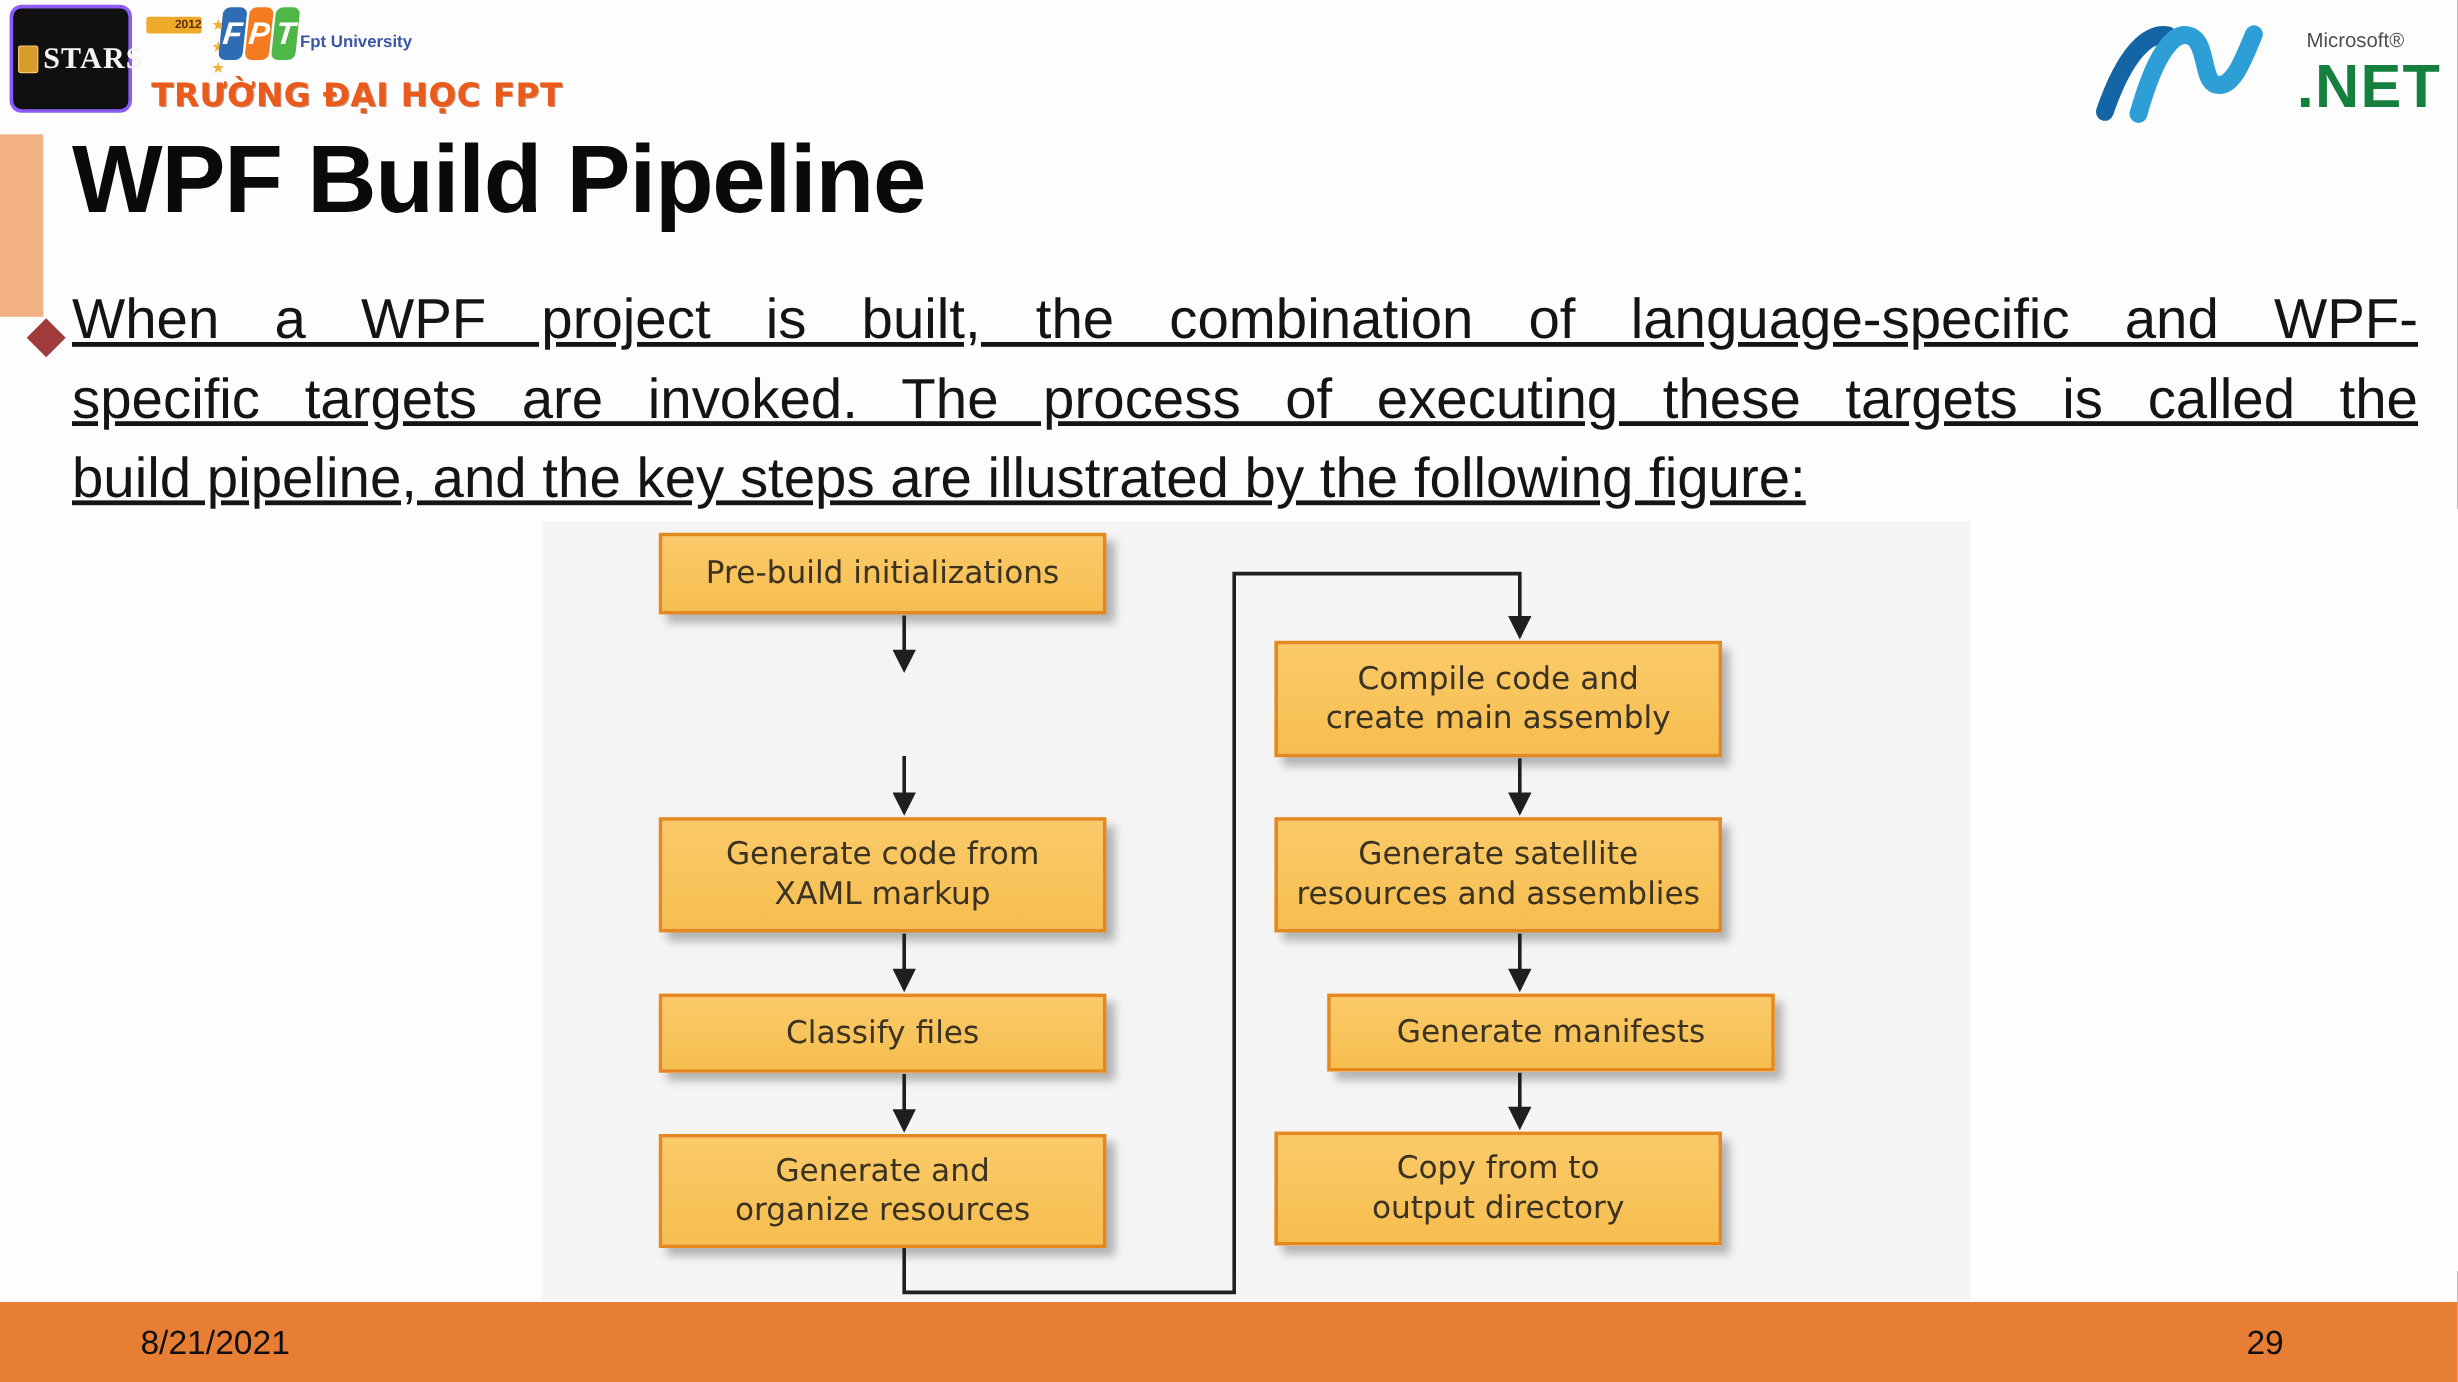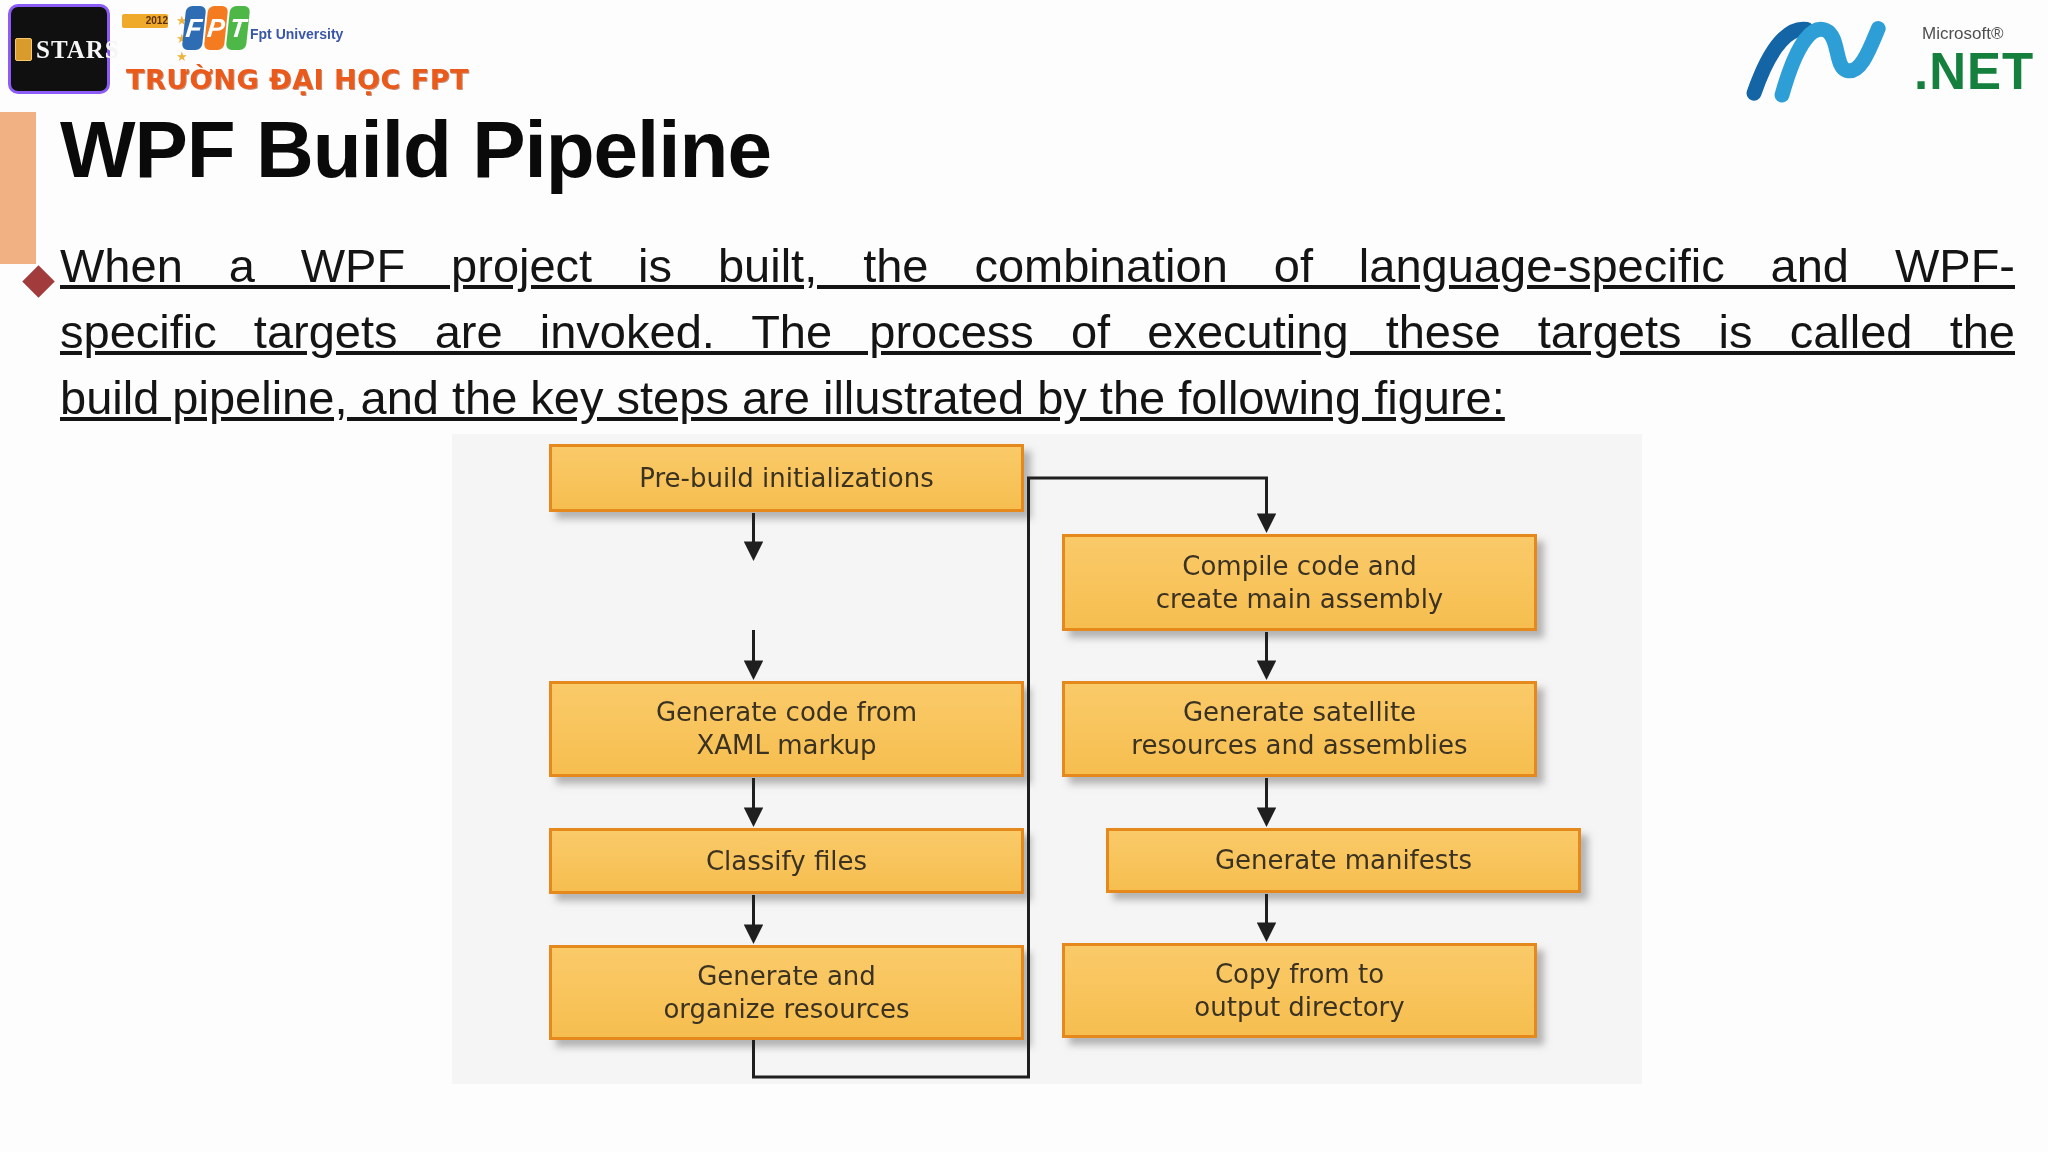--- a/index.html
+++ b/index.html
@@ -46,21 +46,21 @@
     font-size:80px;font-weight:bold;color:#0a0a0a;letter-spacing:-1px;line-height:96px;
     white-space:nowrap;
   }
   .bullet-diamond{position:absolute;left:27px;top:270px;width:23px;height:23px;background:#A23C3C;transform:rotate(45deg);}
   .bullet-paragraph{position:absolute;left:60px;top:233px;width:1955px;color:#141414;}
   .para-line{font-size:47px;line-height:66px;height:66px;white-space:nowrap;text-decoration:underline;}
   .para-line.justify{white-space:normal;text-align:justify;text-align-last:justify;}
   
   .figure-panel{position:absolute;left:452px;top:434px;width:1190px;height:650px;background:#f5f5f6;}
   .node{
-    position:absolute;width:475px;box-sizing:border-box;
+    position:absolute;width:373px;box-sizing:border-box;
     background:linear-gradient(#FACA69,#F6BE4F);
     border:3px solid #E5891D;
     box-shadow:7px 7px 7px rgba(115,115,115,.5);
     display:flex;align-items:center;justify-content:center;text-align:center;
     font-family:"DejaVu Sans",sans-serif;font-size:26px;line-height:33px;color:#3B3222;
     white-space:pre-line;
   }
   .nL{left:549px;} .nR{left:1062px;}
   #n1{top:444px;height:68px;}
   #n2{top:562px;height:67px;}
@@ -144,14 +144,18 @@
       <path d="M753.5 630 V675" marker-end="url(#ah)"></path>
       <path d="M753.5 778 V822" marker-end="url(#ah)"></path>
       <path d="M753.5 895 V939" marker-end="url(#ah)"></path>
       <path d="M1266.5 632 V675" marker-end="url(#ah)"></path>
       <path d="M1266.5 778 V822" marker-end="url(#ah)"></path>
       <path d="M1266.5 894 V937" marker-end="url(#ah)"></path>
       <path d="M753.5 1040 V1077 H1028.5 V478 H1266.5 V528" marker-end="url(#ah)"></path>
     </g>
   </svg>
 
+  <div class="footer-bar">
+    <span class="footer-date">8/21/2021</span>
+    <span class="footer-page">29</span>
+  </div>
 
 </div>
 
 </body></html>

